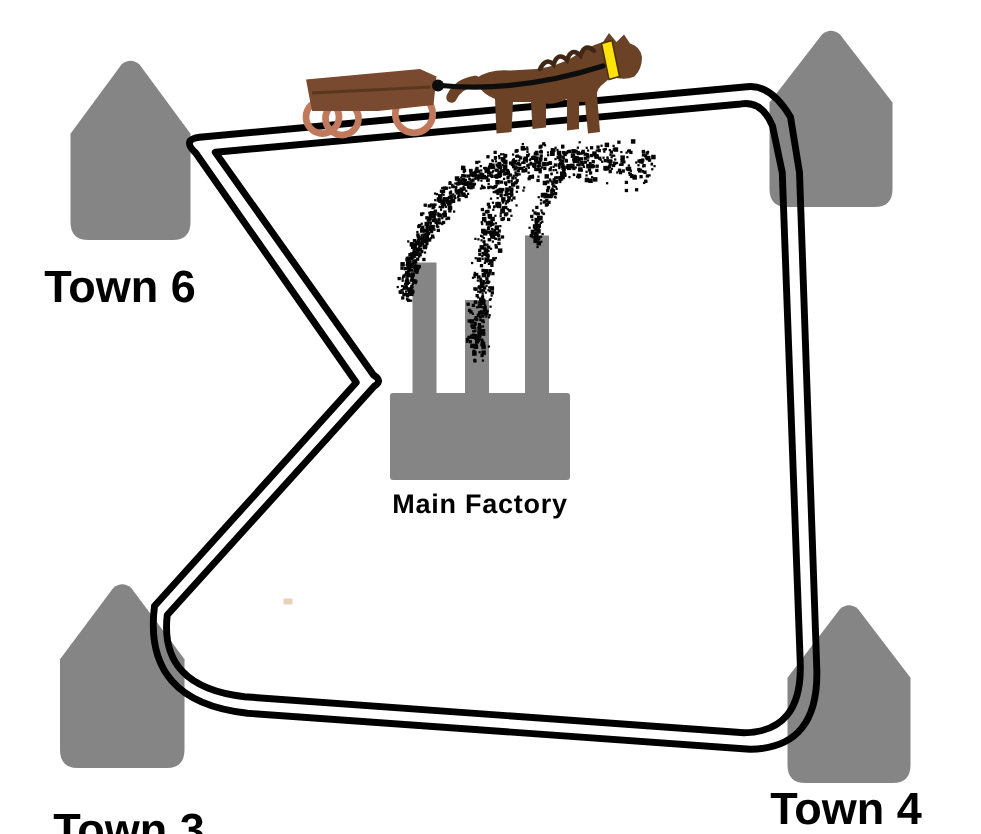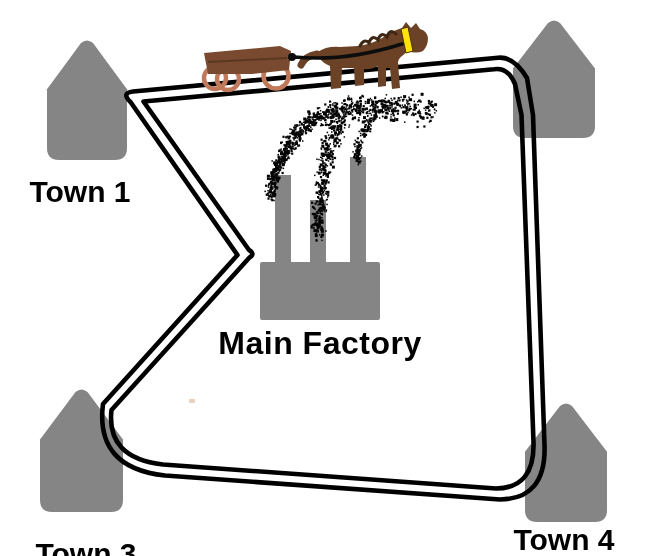--- a/index.html
+++ b/index.html
@@ -6,21 +6,21 @@
   .canvas{
     position:relative;width:654px;height:556px;background:var(--c-background,#fff);
     font-family:"Liberation Sans",sans-serif;overflow:hidden;
   }
   .canvas svg{position:absolute;left:0;top:0;}
   .map-label{
     position:absolute;transform:translateX(-50%);
     font-weight:bold;color:var(--c-label-black,#000);
     font-size:30px;line-height:1;white-space:nowrap;letter-spacing:0px;
   }
-  .map-label.factory{font-size:32px;letter-spacing:0.5px;}
+  .map-label.factory{font-size:18px;letter-spacing:0.5px;}
   .house{fill:var(--c-building-gray,#858585);}
   .factory-part{fill:var(--c-building-gray,#858585);}
   .road-line{fill:none;stroke:var(--c-road-black,#000);stroke-width:4.6;stroke-linejoin:round;stroke-linecap:round;}
   .smoke-dot{fill:var(--c-smoke-black,#050505);}
   .horse-fill{fill:var(--c-horse-brown,#6b4226);}
   .tail-stroke{stroke:var(--c-horse-brown,#6b4226);stroke-width:7;fill:none;stroke-linecap:round;}
   .mane-stroke{stroke:var(--c-mane-dark,#3e2714);stroke-width:3;fill:none;stroke-linecap:round;}
   .cart-fill{fill:var(--c-cart-brown,#7a4a30);}
   .wheel-ring{fill:none;stroke:var(--c-wheel-tan,#c1795b);stroke-width:4.5;}
   .collar-fill{fill:var(--c-collar-yellow,#ffe30b);stroke:#4a3300;stroke-width:1;}
@@ -1453,17 +1453,17 @@
            Q 370 70 364 69 L 364 85 L 355 86 L 354 68
            L 342 68 L 341 88 L 331 89 L 330 66 Q 322 63 318 56 Z"></path>
       <path class="mane-stroke" d="M 360 46 Q 364 38 369 43 Q 372 34 378 40 Q 381 31 387 37 Q 390 28 396 34"></path>
       <path class="collar-fill" d="M 401 29 L 408 27 L 413 51 L 406 53 Z"></path>
       <path class="rein-stroke" d="M 294 57 Q 345 62 402 44"></path>
     </g>
 
     <rect class="stray" x="189" y="399" width="6" height="4"></rect>
   </svg>
 
-  <div class="map-label" style="left:80px;top:177px;">Town 1</div>
+  <div class="map-label" style="left:80px;top:177px;">Town 6</div>
   <div class="map-label factory" style="left:320px;top:327px;">Main Factory</div>
   <div class="map-label" style="left:86px;top:539px;">Town 3</div>
   <div class="map-label" style="left:564px;top:525px;text-align:right;">Town 4</div>
 </div>
 
 </body></html>

